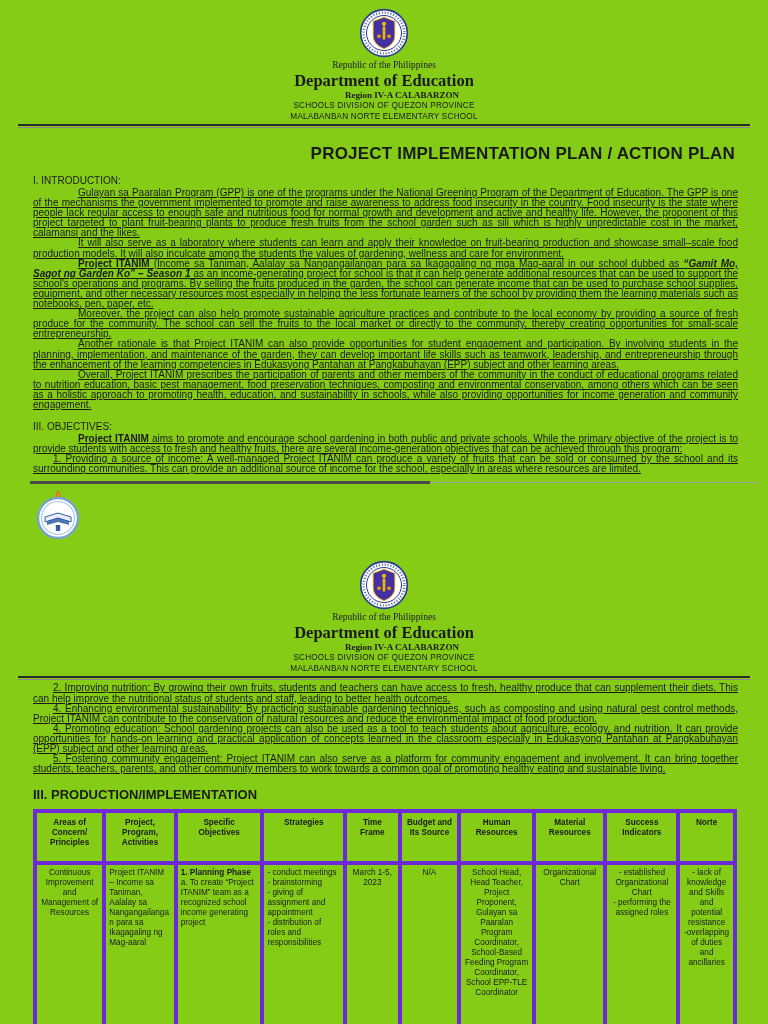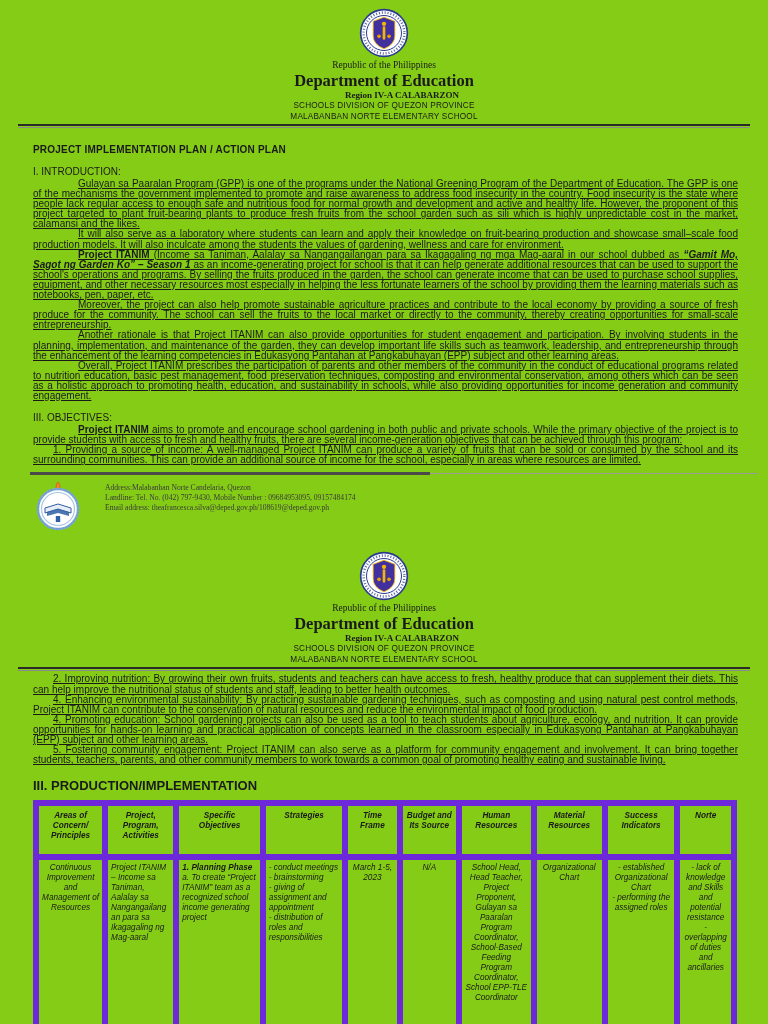--- a/index.html
+++ b/index.html
@@ -21,21 +21,21 @@
   .lh-division{font-size:8.2px;line-height:9.5px;margin-top:1px;letter-spacing:.2px;}
   .lh-school{font-size:8.2px;line-height:9.5px;margin-top:1px;letter-spacing:.2px;}
   .header-rule{
     margin:3px 18px 0 18px;
     border-top:2.4px solid #2b2b2b;
     border-bottom:1px solid #8a8a8a;
     height:1px;
   }
   
   .doc-title{
-    text-align:left;font-weight:bold;font-size:10px;letter-spacing:.2px;
+    text-align:right;font-weight:bold;font-size:17px;letter-spacing:.2px;
     margin:16px 33px 0 33px;
   }
   .sec-heading{
     font-weight:normal;font-size:10px;margin:12px 30px 2px 33px;line-height:10px;
   }
   .para{
     font-size:10px;line-height:10.1px;text-align:justify;
     margin:0 30px 0 33px;text-indent:45px;text-decoration:underline;
   }
   .para.num{text-indent:20px;}
@@ -51,26 +51,25 @@
     font-family:"Liberation Serif",serif;font-size:7.6px;line-height:9.6px;
     margin-left:24px;margin-top:2px;color:#3a3a3a;
   }
   
   .prod-heading{font-weight:bold;font-size:13px;margin:16px 30px 0 33px;line-height:10px;}
   table.plan{
     border-collapse:collapse;table-layout:fixed;
     margin:9px 31px 0 33px;width:704px;
   }
   table.plan th,table.plan td{
-    border:6px solid #6d28d9;
+    border:4px solid #6d28d9;
     font-size:8.2px;line-height:10px;
     padding:3px 3px;vertical-align:top;
     overflow:hidden;white-space:pre-line;
     word-wrap:break-word;
-    font-style:italic;
   }
   table.plan th{font-weight:bold;text-align:center;height:40px;vertical-align:top;padding-top:5px;}
   table.plan td{height:400px;}
   td.c{text-align:center;}
   td.l{text-align:left;}
 </style>
 </head>
 <body>
 
 <div class="page">
@@ -115,25 +114,20 @@
   <div class="page-footer">
     <svg width="46" height="50" viewBox="0 0 46 50">
       <path d="M23 1 q4 5 0 9 q-4 -4 0 -9 Z" fill="#f08a24" stroke="#d9531e" stroke-width="0.8"></path>
       <circle cx="23" cy="28" r="20" fill="#fff" stroke="#7aa7d4" stroke-width="2.4"></circle>
       <circle cx="23" cy="28" r="16.5" fill="#fff" stroke="#a9c6e4" stroke-width="1.2"></circle>
       <circle cx="23" cy="28" r="20" fill="none" stroke="#5a8fc0" stroke-width="1" stroke-dasharray="1.2,2" opacity="0.8"></circle>
       <path d="M10 27 L23 23 L36 27 L36 32 L23 28 L10 32 Z" fill="#e8eef7" stroke="#2f5fa5" stroke-width="1"></path>
       <path d="M12 31 L23 28 L34 31 L34 35 L23 32 L12 35 Z" fill="#2f5fa5" opacity="0.85"></path>
       <rect x="20.8" y="35" width="4.4" height="6" fill="#2f5fa5"></rect>
     </svg>
-    <div class="ftext">
-      <div>Address:Malabanban Norte Candelaria, Quezon</div>
-      <div>Landline: Tel. No. (042) 797-9430, Mobile Number : 09684953095, 09157484174</div>
-      <div>Email address: theafrancesca.silva@deped.gov.ph/108619@deped.gov.ph</div>
-    </div>
   </div>
 
   <div class="letterhead second">
     <svg class="seal" width="50" height="50" viewBox="0 0 60 60">
       <circle cx="30" cy="30" r="28" fill="#fff" stroke="#2a3b8f" stroke-width="2"></circle>
       <circle cx="30" cy="30" r="24.5" fill="none" stroke="#2a3b8f" stroke-width="3" stroke-dasharray="1.3,2.2" opacity="0.75"></circle>
       <circle cx="30" cy="30" r="21" fill="#fff" stroke="#2a3b8f" stroke-width="1.2"></circle>
       <path d="M30 11 L43 16 V33 Q43 44 30 49 Q17 44 17 33 V16 Z" fill="#43309f" stroke="#f2b705" stroke-width="1"></path>
       <circle cx="30" cy="19" r="2.6" fill="#f2b705"></circle>
       <rect x="28.4" y="22" width="3.2" height="16" rx="1.4" fill="#f2b705"></rect>

